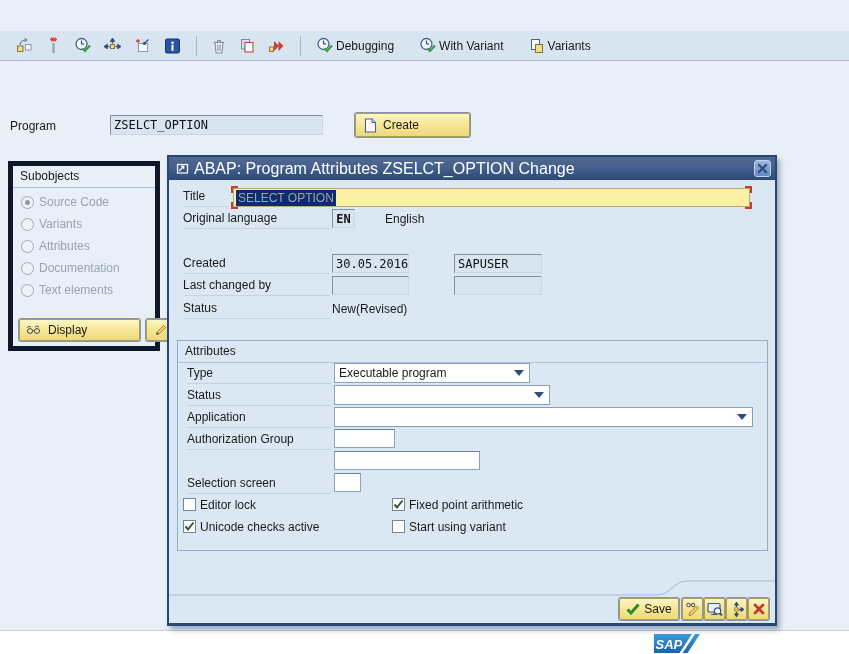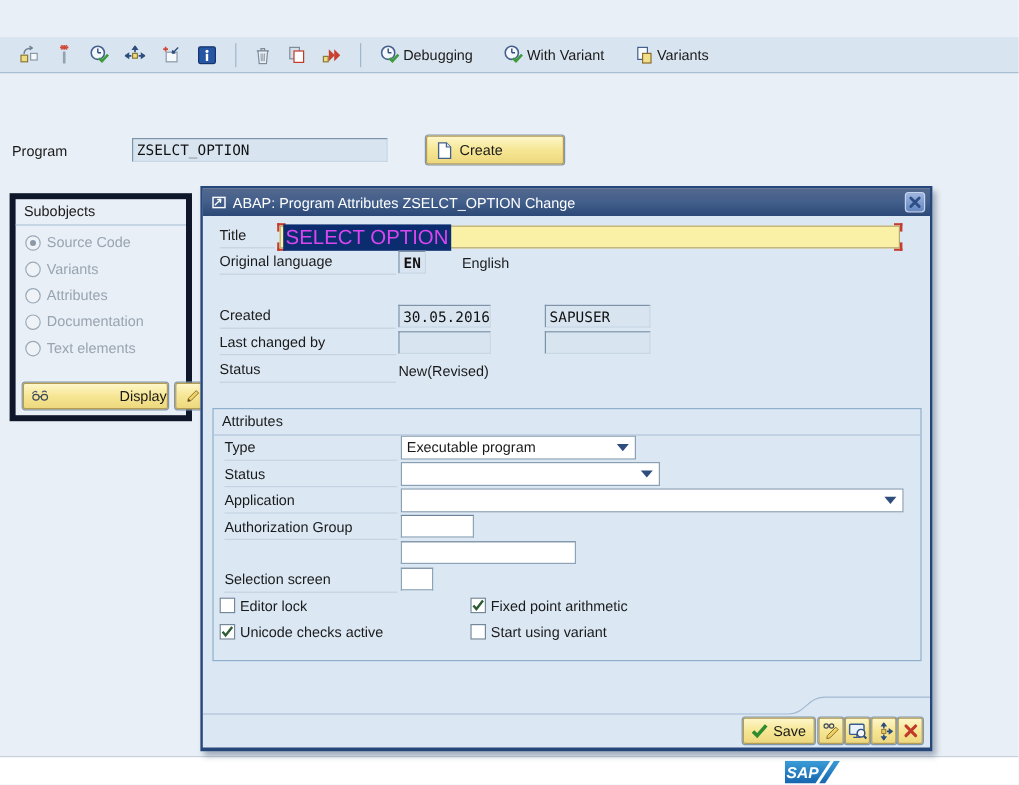--- a/index.html
+++ b/index.html
@@ -36,43 +36,43 @@
 
   
   .groupbox { border:5px solid #0f172a; background:transparent; }
   .subobjects-box { position:absolute; left:8px; top:161px; width:152px; height:190px; overflow:visible; }
   .groupbox-header { font-size:12px; color:#1A1A1A; padding:3px 7px 4px 7px; border-bottom:1px solid #AEC3D8; }
   .radio-row { position:absolute; left:8px; display:flex; align-items:center; gap:5px; }
   .radio { width:13px; height:13px; border-radius:50%; background:#EFF3F8; border:1px solid #9AA9B8; position:relative; flex:none; }
   .radio.selected::after { content:""; position:absolute; left:3px; top:3px; width:5px; height:5px; border-radius:50%; background:#8C99A6; }
   .radio-label { font-size:12px; color:#98A4B0; }
   .display-button { position:absolute; left:6px; top:153px; width:121px; height:22px; justify-content:flex-start; padding-left:6px; }
-  .display-button .btn-text { flex:1; text-align:right; }
+  .display-button .btn-text { flex:1; text-align:left; }
   .pencil-button { position:absolute; left:133px; top:153px; width:30px; height:22px; z-index:1; }
 
   
   .dialog { position:absolute; left:167px; top:155px; width:610px; height:471px; background:#DBE8F4;
     border:2px solid #27477A; border-bottom-width:3px; box-shadow:3px 4px 5px rgba(50,70,100,.40); z-index:20; }
   .dialog-titlebar { position:absolute; left:0; top:0; width:100%; height:23px;
     background:linear-gradient(180deg,#55698E 0%,#41598318 0%,#4A6390 45%,#2C4876 100%);
     background:linear-gradient(180deg,#54688D 0%,#44608C 45%,#2C4876 100%);
     display:flex; align-items:center; padding-left:6px; gap:5px; }
-  .dialog-title { font-size:12px; color:#FFFFFF; }
+  .dialog-title { font-size:16px; color:#FFFFFF; }
   .dialog-close { position:absolute; right:4px; top:3px; width:17px; height:17px; border-radius:3px;
     background:linear-gradient(180deg,#9FB6E0,#6487C0); border:1px solid #C3D4F0;
     display:flex; align-items:center; justify-content:center; cursor:default; }
 
   .lbl-cell { position:absolute; font-size:12px; color:#1A1A1A; border-bottom:1px solid #C5D3E1; padding-bottom:3px; }
   .plain-text { position:absolute; font-size:12px; color:#1A1A1A; }
   .mono { font-family:"DejaVu Sans Mono", monospace; }
 
   .focus-frame { position:absolute; left:62px; top:29px; width:521px; height:23px; }
   .title-field { position:absolute; left:2px; top:2px; width:517px; height:19px; background:#FAF0A6;
     border:1px solid #B7A878; display:flex; align-items:center; padding-left:2px; }
-  .title-selection { background:#0B2D6F; color:#d946ef; font-size:17px; padding:1px 2px; }
+  .title-selection { background:#0B2D6F; color:#a3a3a3; font-size:12px; padding:1px 2px; }
   .corner { position:absolute; width:7px; height:7px; }
   .corner.tl { left:0; top:0; border-left:2px solid #C63C2E; border-top:2px solid #C63C2E; }
   .corner.tr { right:0; top:0; border-right:2px solid #C63C2E; border-top:2px solid #C63C2E; }
   .corner.bl { left:0; bottom:0; border-left:2px solid #C63C2E; border-bottom:2px solid #C63C2E; }
   .corner.br { right:0; bottom:0; border-right:2px solid #C63C2E; border-bottom:2px solid #C63C2E; }
 
   .inp { position:absolute; background:#FFFFFF; border:1px solid #8CA3B8; border-top-color:#6B8299; height:19px; }
   .dd { position:absolute; background:#FFFFFF; border:1px solid #8AA0B5; height:20px; display:flex; align-items:center; padding-left:4px; }
   .dd .dd-value { font-size:12px; color:#1A1A1A; flex:1; }
   .dd-arrow { width:0; height:0; border-left:5px solid transparent; border-right:5px solid transparent;

